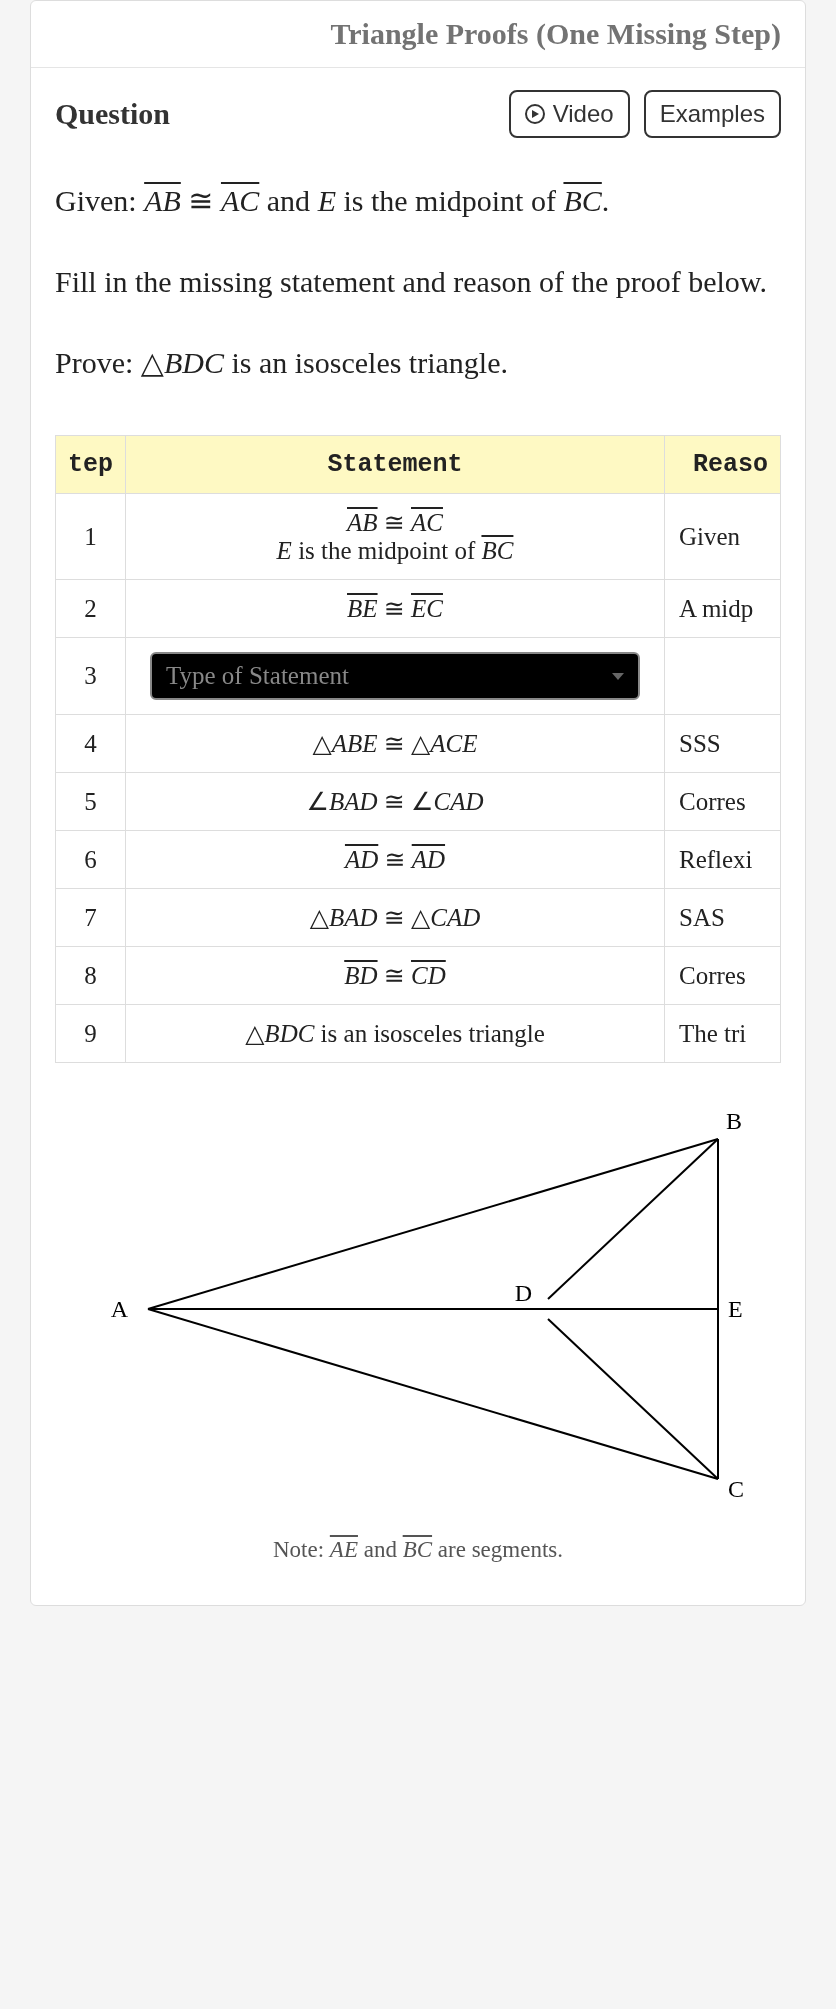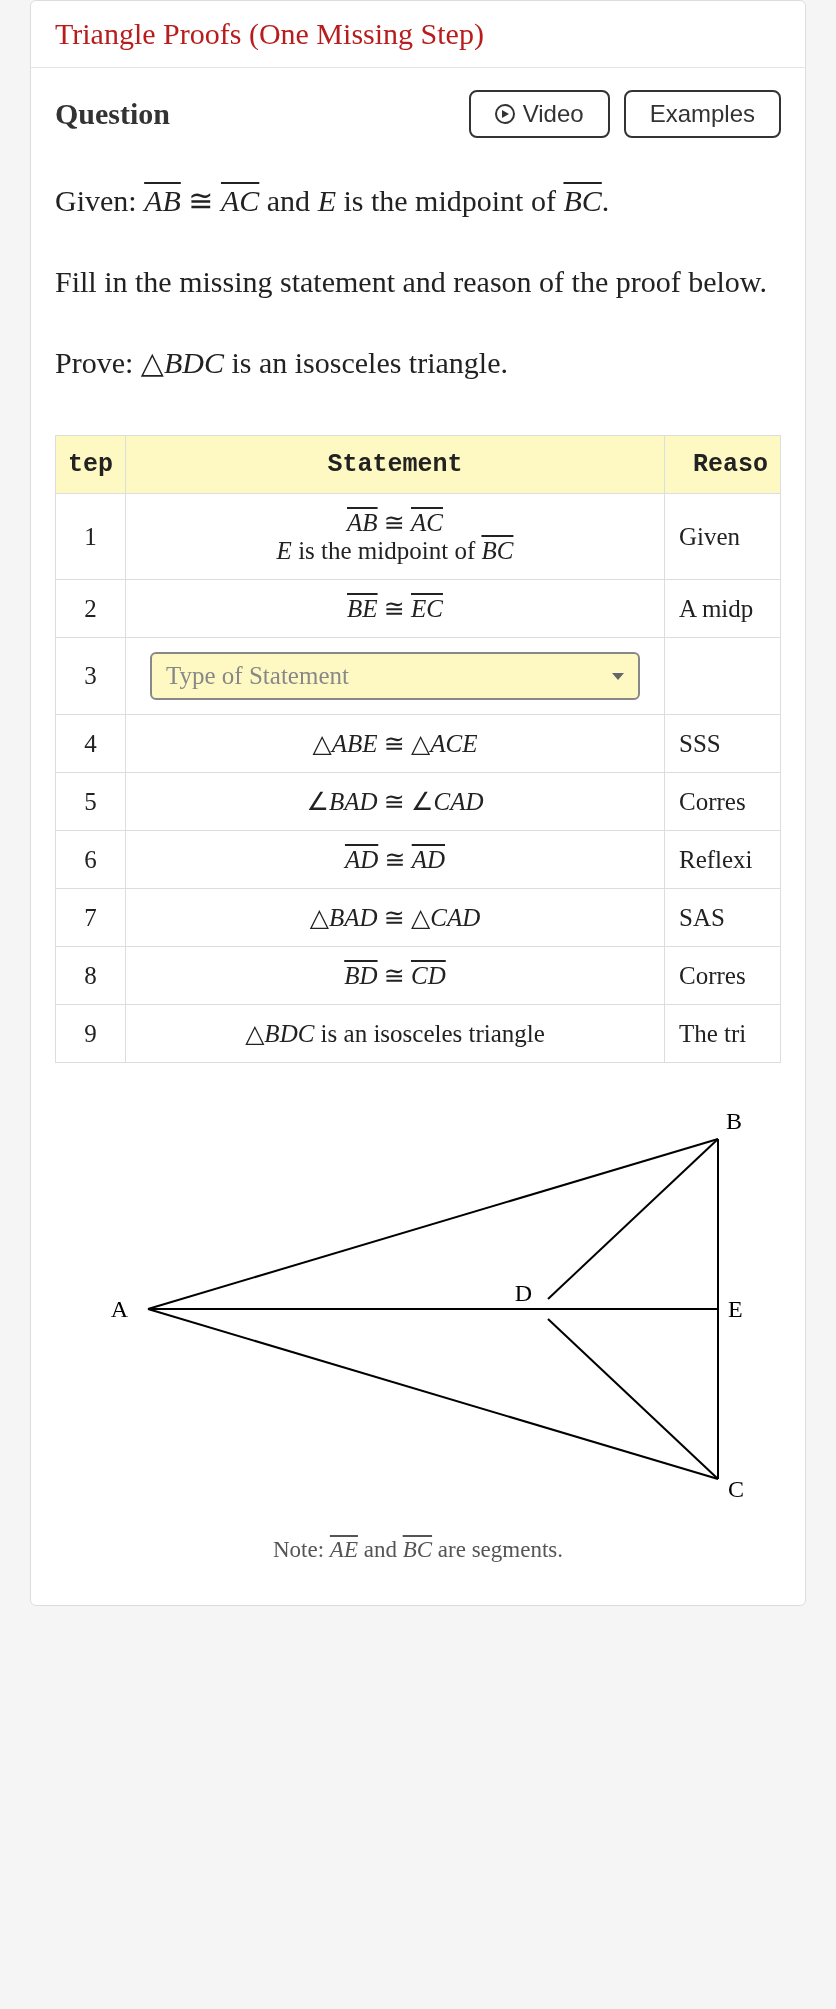--- a/index.html
+++ b/index.html
@@ -15,43 +15,44 @@
     border: 1px solid #ddd;
     border-radius: 6px;
     overflow: hidden;
   }
   .header {
     padding: 16px 24px;
     border-bottom: 1px solid #e5e5e5;
   }
   .header h1 {
     font-size: 30px;
-    font-weight: normal;
-    color: #b91c1c;
+    font-weight: bold;
+    color: #737373;
+    text-align: right;
   }
   .content {
     padding: 22px 24px;
   }
   .qrow {
     display: flex;
     align-items: center;
     justify-content: space-between;
     margin-bottom: 40px;
   }
   .qrow h2 {
     font-size: 30px;
     font-weight: bold;
     color: #333;
   }
   .buttons { display: flex; gap: 14px; }
   .btn {
     display: inline-flex;
     align-items: center;
     gap: 8px;
-    padding: 8px 24px;
+    padding: 8px 14px;
     border: 2px solid #333;
     border-radius: 8px;
     background: #fff;
     font-family: 'Segoe UI', Arial, sans-serif;
     font-size: 24px;
     color: #333;
     cursor: pointer;
   }
   .play-icon {
     width: 20px; height: 20px;
@@ -113,21 +114,21 @@
   .dropdown {
     display: flex;
     align-items: center;
     justify-content: space-between;
     width: 100%;
     max-width: 490px;
     margin: 0 auto;
     border: 2px solid #888;
     border-radius: 6px;
     padding: 8px 14px;
-    background: #fef9c3;
+    background: #000000;
     cursor: pointer;
   }
   .dropdown .placeholder {
     color: #888;
     font-family: Georgia, serif;
     font-size: 25px;
   }
   .chev {
     width: 0; height: 0;
     border-left: 6px solid transparent;

